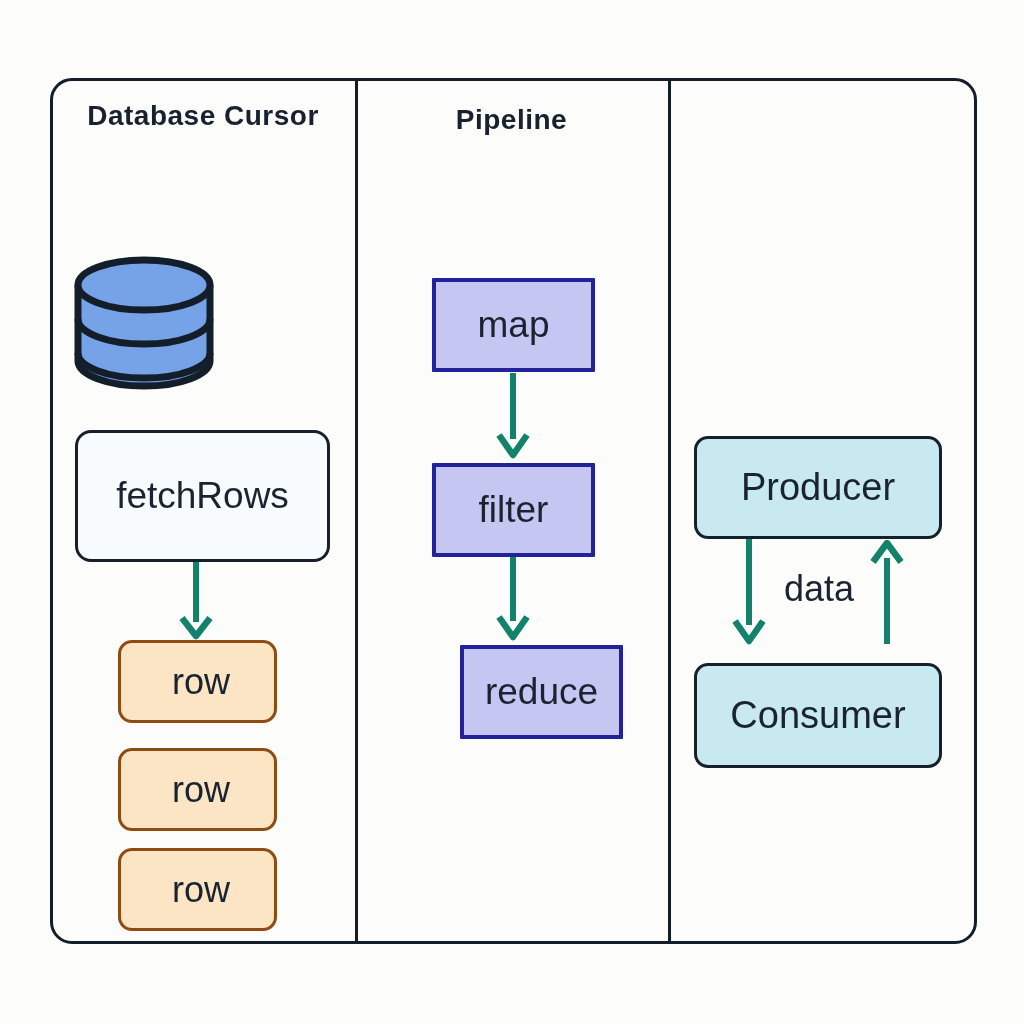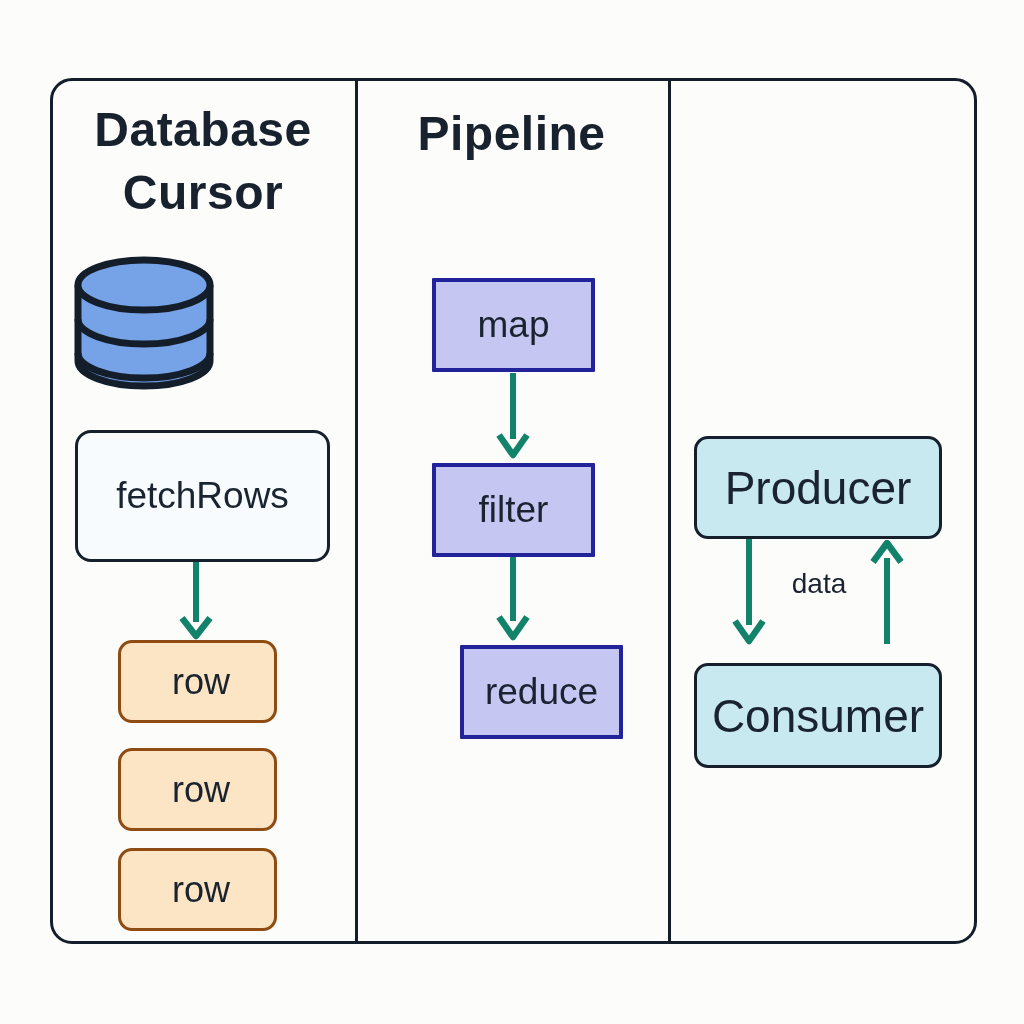--- a/index.html
+++ b/index.html
@@ -29,21 +29,21 @@
     width: 3px;
     top: 80px;
     height: 863px;
     background: #141e2a;
   }
   .divider-1 { left: 355px; }
   .divider-2 { left: 668px; }
 
   .col-title {
     color: #18212e;
-    font-size: 48px;
+    font-size: 28px;
     font-weight: 600;
     line-height: 1.32;
     text-align: center;
     letter-spacing: 0.5px;
   }
   .title-db   { left: 62px;  top: 98px;  width: 282px; }
   .title-pipe { left: 357px; top: 102px; width: 309px; }
   .title-coro { left: 670px; top: 102px; width: 306px; }
 
   .node {
@@ -93,32 +93,32 @@
   .pipe-map    { top: 278px; }
   .pipe-filter { top: 463px; }
   .pipe-reduce { top: 645px; margin-left: 28px; }
 
   .coro-box {
     left: 694px;
     width: 248px;
     background: #c9e9f0;
     border: 3.5px solid #16202d;
     border-radius: 14px;
-    font-size: 46px;
+    font-size: 38px;
     font-weight: 500;
   }
   .coro-producer { top: 436px; height: 103px; }
   .coro-consumer { top: 663px; height: 105px; }
 
   .data-label {
     left: 768px; top: 568px;
     width: 102px;
     text-align: center;
     color: #1a2330;
-    font-size: 28px;
+    font-size: 36px;
     font-weight: 500;
   }
 
   .arrow svg { display: block; }
 </style>
 </head>
 <body>
 
 <div class="stage">
 

